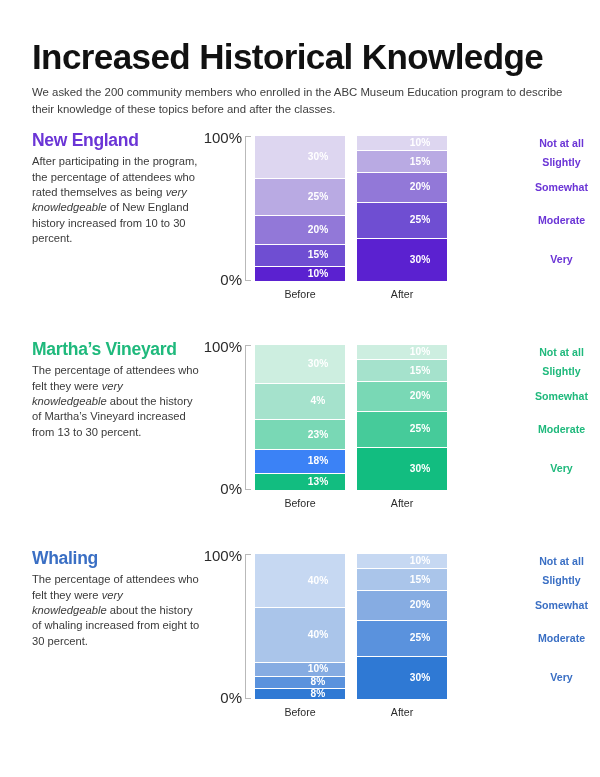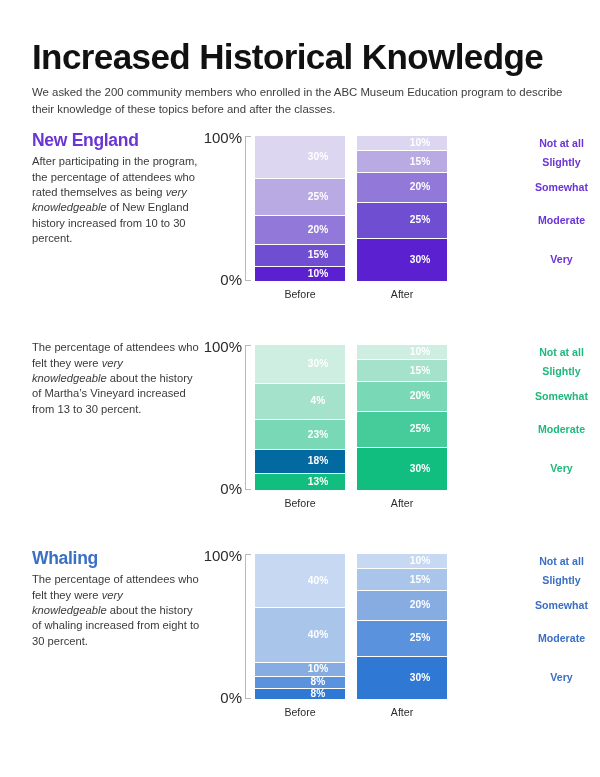--- a/index.html
+++ b/index.html
@@ -256,20 +256,21 @@
                   <span class="seg-label">30%</span>
                 </div>
               </div>
               <div class="col-caption">After</div>
             </div>
           </div>
         </div>
       </div>
       <div class="section">
         <div class="copy">
+          <div class="topic" style="color: rgb(31, 185, 124);">Martha’s Vineyard</div>
           <div class="blurb"><span>The percentage of attendees who felt they were </span><em>very knowledgeable</em><span> about the history of Martha’s Vineyard increased from 13 to 30 percent.</span></div>
         </div>
         <div class="chart">
           <div class="axis-ticks">
             <span class="tick-100">100%</span>
             <span class="tick-0">0%</span>
           </div>
           <div class="axis-line"></div>
           <div class="legend">
             <div class="legend-item" style="top: 5%; color: rgb(31, 185, 124);">Not at all</div>
@@ -283,21 +284,21 @@
               <div class="bar-stack">
                 <div class="seg" style="flex: 30 0 0px; background: rgb(205, 238, 224);">
                   <span class="seg-label">30%</span>
                 </div>
                 <div class="seg" style="flex: 28 0 0px; background: rgb(165, 226, 204);">
                   <span class="seg-label">4%</span>
                 </div>
                 <div class="seg" style="flex: 23 0 0px; background: rgb(121, 216, 181);">
                   <span class="seg-label">23%</span>
                 </div>
-                <div class="seg" style="flex: 18 0 0px; background: #0369a1;">
+                <div class="seg" style="flex: 18 0 0px; background: #3b82f6;">
                   <span class="seg-label">18%</span>
                 </div>
                 <div class="seg" style="flex: 13 0 0px; background: rgb(18, 189, 128);">
                   <span class="seg-label">13%</span>
                 </div>
               </div>
               <div class="col-caption">Before</div>
             </div>
             <div class="bar-col col-after">
               <div class="bar-stack">

